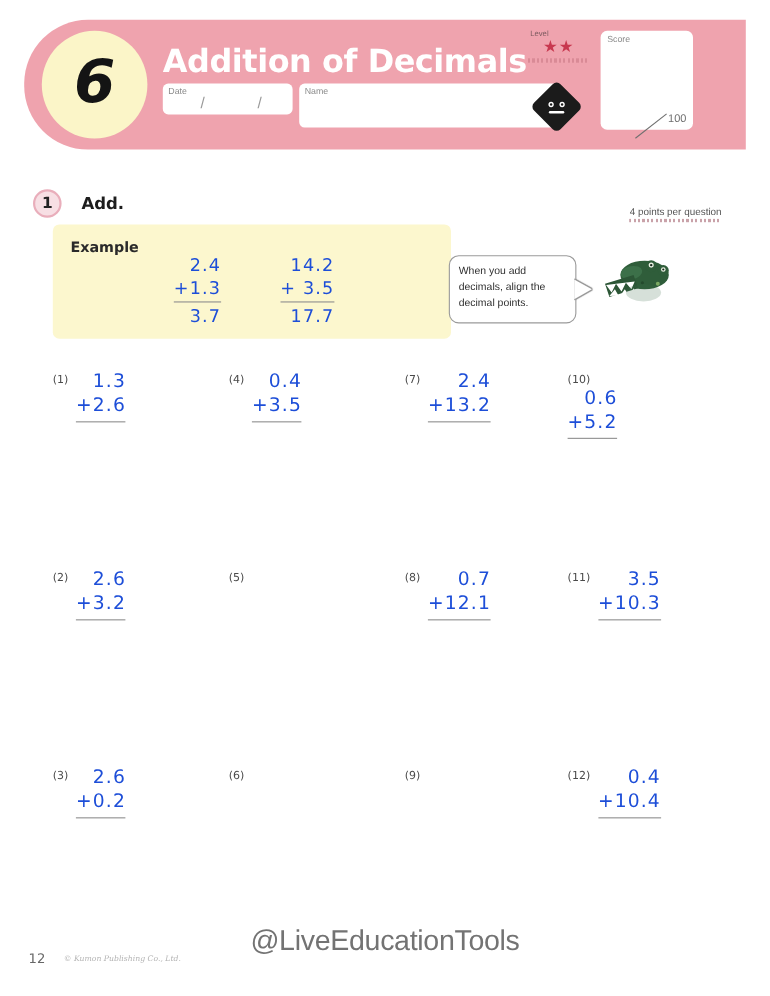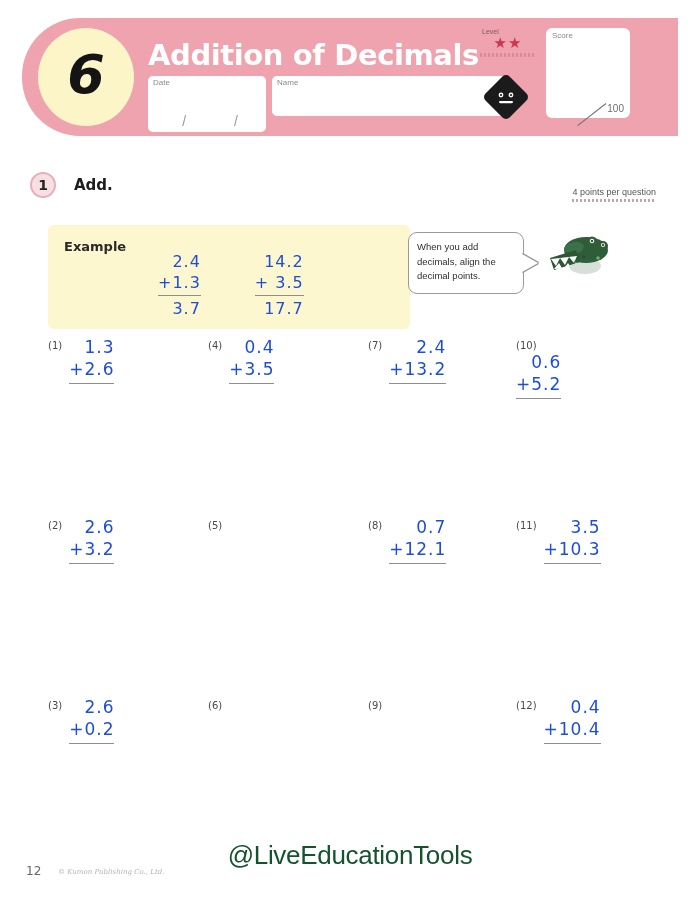--- a/index.html
+++ b/index.html
@@ -58,21 +58,21 @@
     color: #ffffff;
     letter-spacing: -0.4px;
     white-space: nowrap;
   }
   .field-box {
     position: absolute;
     background: #ffffff;
     border-radius: 5px;
     box-sizing: border-box;
   }
-  .date-box { left: 148px; top: 76px; width: 118px; height: 56px; }
+  .date-box { left: 148px; top: 76px; width: 118px; height: 28px; }
   .name-box { left: 272px; top: 76px; width: 237px; height: 40px; text-align: right; }
   .field-label {
     position: absolute;
     left: 5px;
     top: 2px;
     font-size: 8px;
     color: #8a8a8a;
     font-family: "Liberation Sans", sans-serif;
   }
   .date-slashes {
@@ -203,21 +203,21 @@
   .points-note-dots {
     height: 3px;
     margin-top: 2px;
     background-image: repeating-linear-gradient(to right,#c9a2a9 0 2px, transparent 2px 4px);
   }
 
   
   .example-box {
     position: absolute;
     left: 48px;
-    top: 225px;
+    top: 204px;
     width: 362px;
     height: 104px;
     background: #fcf7ce;
     border-radius: 6px;
   }
   .example-label {
     position: absolute;
     left: 16px;
     top: 14px;
     font-family: "DejaVu Sans", sans-serif;
@@ -324,21 +324,21 @@
     white-space: nowrap;
   }
   .watermark {
     position: absolute;
     left: 0;
     right: 0;
     top: 840px;
     text-align: center;
     font-family: "Liberation Sans", sans-serif;
     font-size: 26px;
-    color: #14532d;
+    color: #737373;
     letter-spacing: -0.3px;
   }
 </style>
 </head>
 <body>
 
 <div class="header-banner"></div>
 
 <div class="lesson-circle">
   <span class="lesson-number">6</span>

